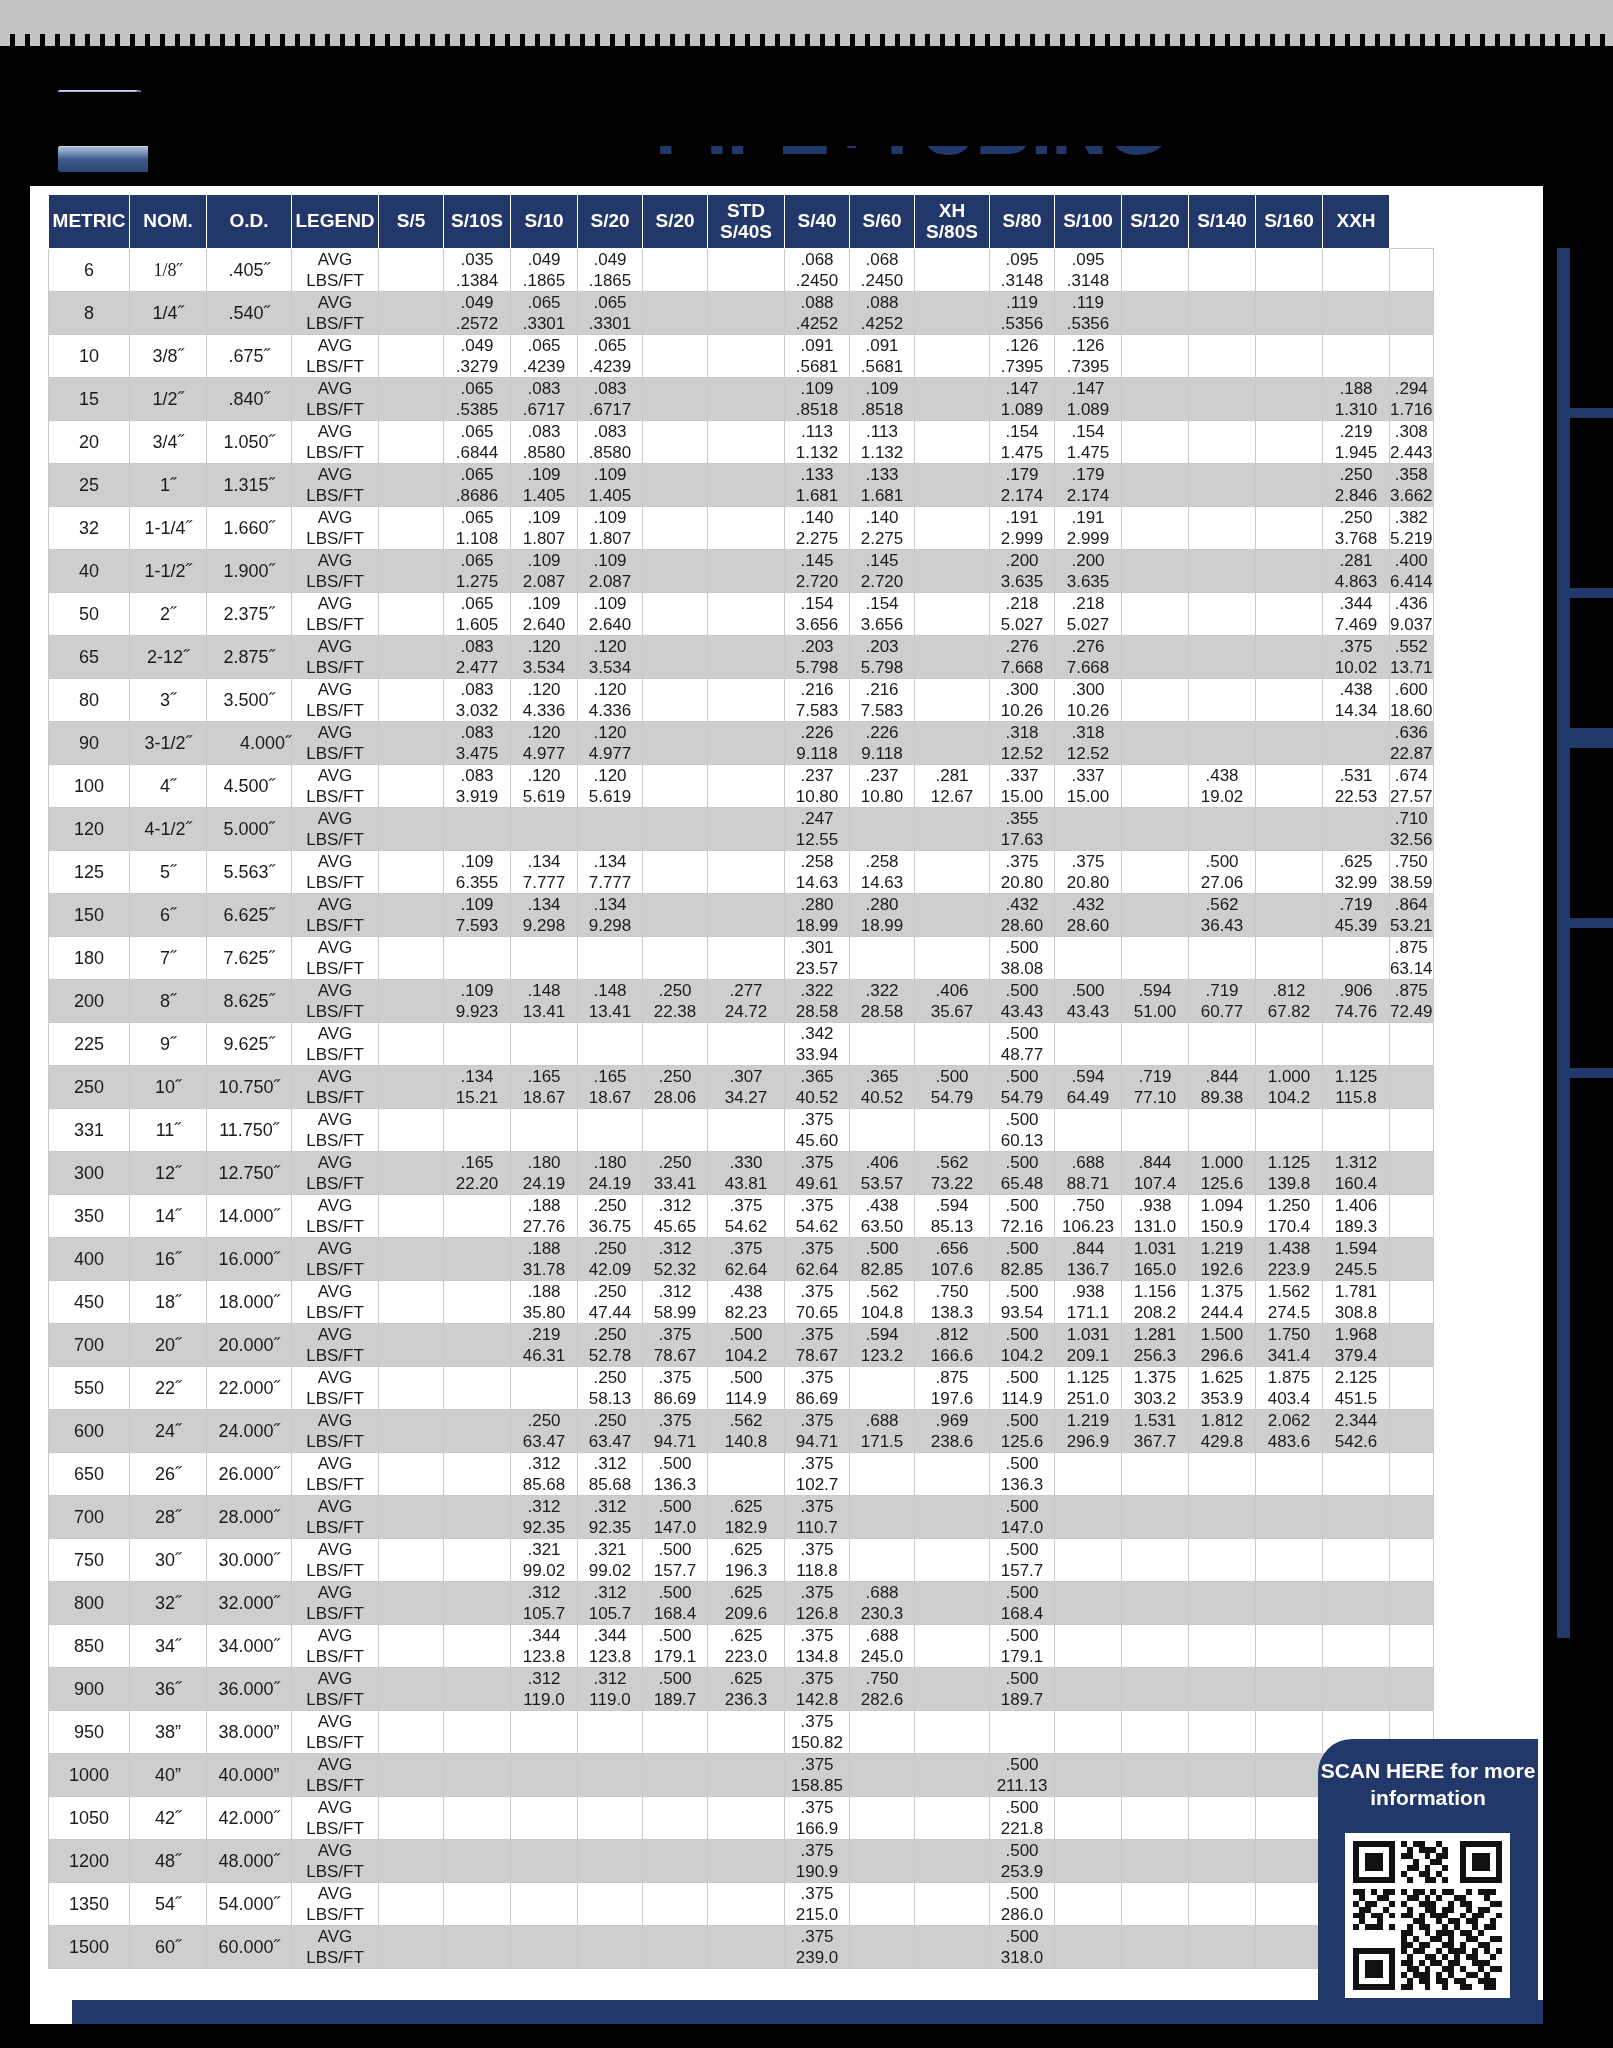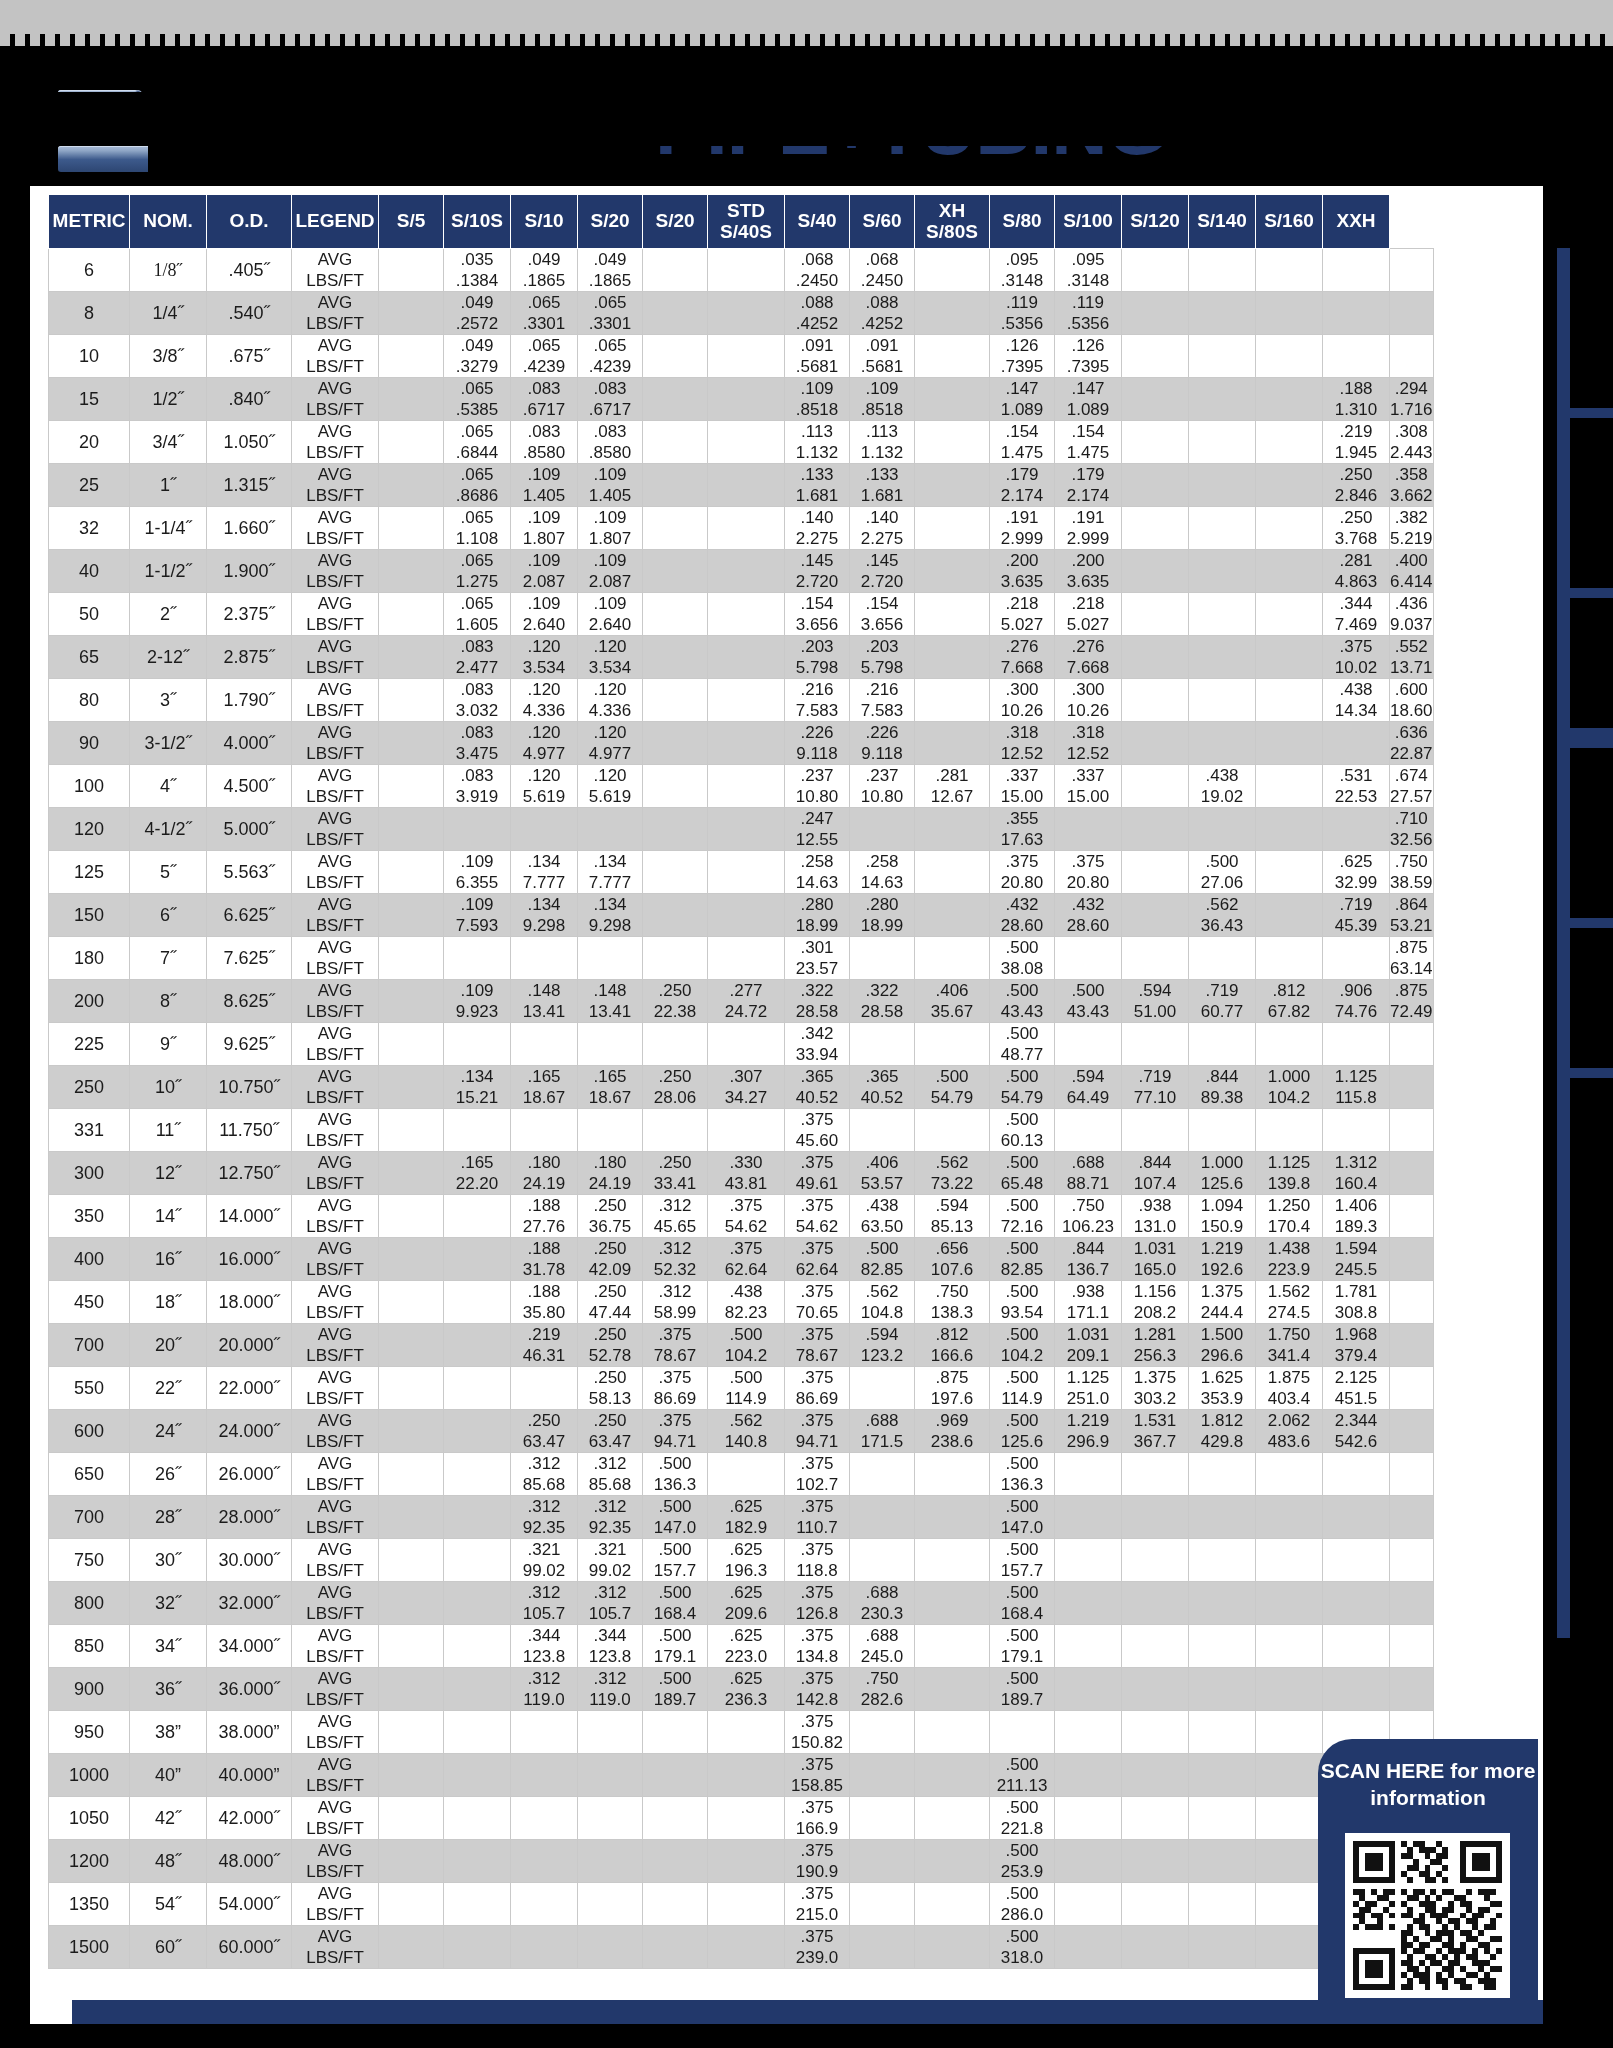--- a/index.html
+++ b/index.html
@@ -1193,21 +1193,21 @@
           <td>
             <span class="two">
               <span>.552</span>
               <span>13.71</span>
             </span>
           </td>
         </tr>
         <tr class="norm">
           <td class="lbl" style="width: 76px;">80</td>
           <td class="lbl" style="width: 72px;">3˝</td>
-          <td class="lbl" style="width: 80px;">1.790˝</td>
+          <td class="lbl" style="width: 80px;">3.500˝</td>
           <td style="width: 82px;">
             <span class="two">
               <span>AVG</span>
               <span>LBS/FT</span>
             </span>
           </td>
           <td style="width: 60px;">
             <span class="two">
               <span></span>
               <span></span>
@@ -1300,21 +1300,21 @@
           <td>
             <span class="two">
               <span>.600</span>
               <span>18.60</span>
             </span>
           </td>
         </tr>
         <tr class="alt">
           <td class="lbl" style="width: 76px;">90</td>
           <td class="lbl" style="width: 72px;">3-1/2˝</td>
-          <td class="lbl" style="width: 80px;">4.000˝</td>
+          <td class="lbl" style="width: 80px; text-align: right;">4.000˝</td>
           <td style="width: 82px;">
             <span class="two">
               <span>AVG</span>
               <span>LBS/FT</span>
             </span>
           </td>
           <td style="width: 60px;">
             <span class="two">
               <span></span>
               <span></span>

